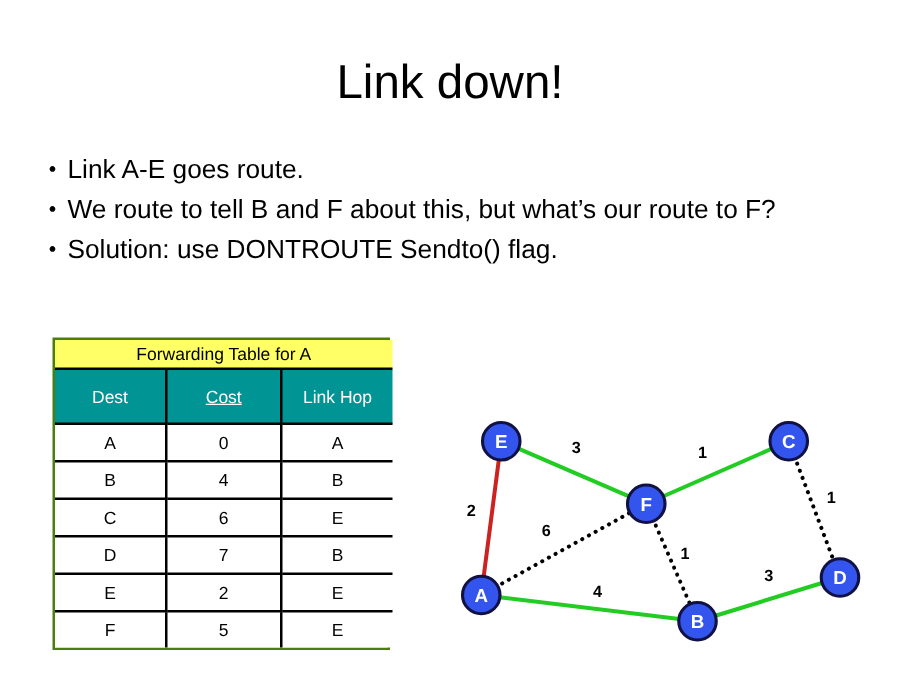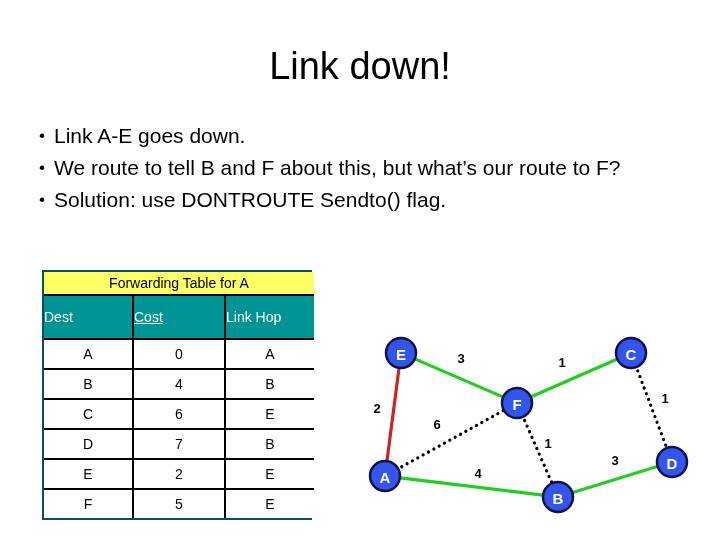--- a/index.html
+++ b/index.html
@@ -64,21 +64,21 @@
     flex: 1 1 auto;
     padding-right: 4px;
   }
 
   
   #forwarding-table {
     position: absolute;
     left: 42px;
     top: 270px;
     width: 266px;
-    border: 2px solid #0c4a6e;
+    border: 2px solid #4d7c0f;
     border-collapse: collapse;
     background: #ffffff;
   }
   #forwarding-table table {
     border-collapse: collapse;
     width: 100%;
     table-layout: fixed;
   }
   #forwarding-table .tbl-caption {
     background: #ffff66;
@@ -88,21 +88,21 @@
     height: 22px;
     line-height: 22px;
     border-bottom: 2px solid #000000;
     font-weight: 400;
   }
   #forwarding-table th {
     background: #009494;
     color: #ffffff;
     font-size: 14px;
     font-weight: 400;
-    text-align: left;
+    text-align: center;
     height: 42px;
     border: 2px solid #000000;
     border-top: none;
     padding: 0;
     vertical-align: middle;
     margin-left: 44px;
   }
   #forwarding-table th:first-child { border-left: none; }
   #forwarding-table th:last-child  { border-right: none; }
   #forwarding-table td {
@@ -156,21 +156,21 @@
 <body>
 
 <div id="slide">
 
   <div id="slide-title">Link down!</div>
 
   <div id="bullet-list">
 
     <div class="bullet-item">
       <span class="bullet-marker">•</span>
-      <span class="bullet-text">Link A-E goes down.</span>
+      <span class="bullet-text">Link A-E goes route.</span>
     </div>
 
     <div class="bullet-item">
       <span class="bullet-marker">•</span>
       <span class="bullet-text">We route to tell B and F about this, but what’s our route to F?</span>
     </div>
 
     <div class="bullet-item">
       <span class="bullet-marker">•</span>
       <span class="bullet-text">Solution: use DONTROUTE Sendto() flag.</span>

